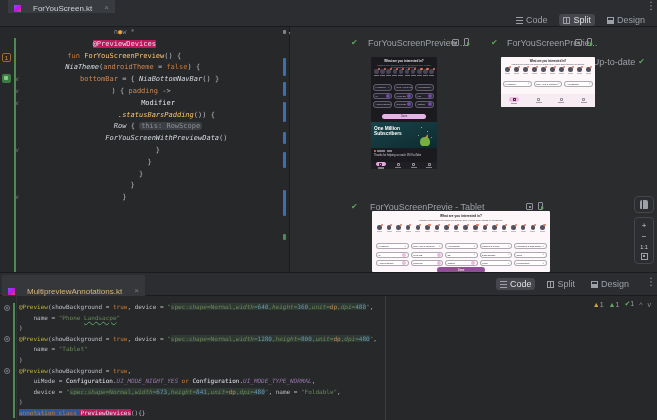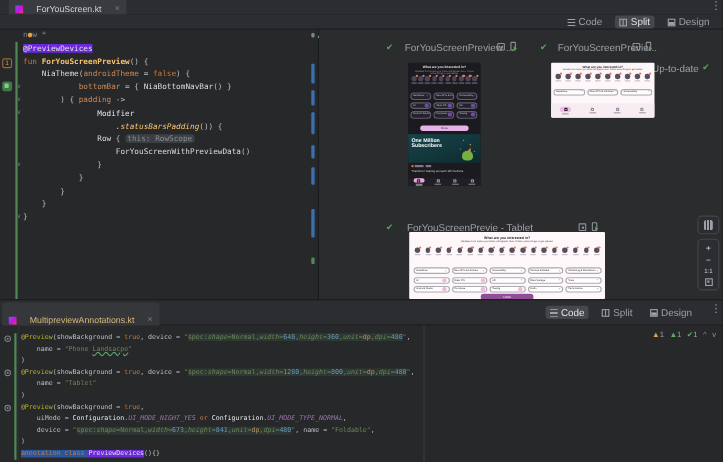--- a/index.html
+++ b/index.html
@@ -24,25 +24,25 @@
   .mi-code{border:none;background:repeating-linear-gradient(#9DA0A8 0 1px,transparent 1px 3px);}
   .mi-split::after{content:"";position:absolute;left:2px;top:0;width:1px;height:5px;background:#9DA0A8;}
   .mi-design::after{content:"";position:absolute;left:0;top:2.5px;width:5px;height:2.5px;background:#9DA0A8;}
 
   
   .codebox{position:absolute;font-family:"DejaVu Sans Mono",monospace;}
   .cl{white-space:pre;}
   #code-top .cl{height:11.8px;line-height:11.8px;font-size:7px;}
   #code-bottom .cl{height:10.6px;line-height:10.6px;font-size:6px;}
   .tk-d{color:#BCBEC4}.tk-w{color:#E3E6EA}.tk-gray{color:#7F848C}.tk-odot{color:#E8A33D}
-  .tk-ann{color:#BBB529}.tk-kw{color:#CC7832}.tk-fn{color:#FFC66D;font-weight:bold}
-  .tk-call{color:#D8DCE2;}.tk-ext{color:#FFC66D;font-style:italic}
+  .tk-ann{color:#BBB529}.tk-kw{color:#CC7832}.tk-fn{color:#FFC66D;font-weight:normal}
+  .tk-call{color:#D8DCE2;font-style:italic}.tk-ext{color:#FFC66D;font-style:italic}
   .tk-arg{color:#CE8956}
   .tk-hint{background:#3C3F43;color:#8A8E94;border-radius:3px;padding:0 2px;}
-  .tk-selw{background:#6d28d9;color:#DCE0E5}.tk-selkw{background:#2A5699;color:#CC7832}
+  .tk-selw{background:#be185d;color:#DCE0E5}.tk-selkw{background:#2A5699;color:#CC7832}
   .tk-str{color:#6A8759}
   .tk-strt{color:#6A8759;text-decoration:underline wavy #59A869 1px;text-underline-offset:1px;}
   .tk-pk{color:#6A8759;background:rgba(101,150,101,.16)}
   .tk-pi{color:#6A8759;font-style:italic;background:rgba(101,150,101,.16)}
   .tk-pn{color:#6897BB;background:rgba(101,150,101,.16)}
   .tk-pd{color:#BE8A59;background:rgba(101,150,101,.16)}
   .tk-const{color:#9876AA;font-style:italic}
 
   #editor-top{position:absolute;left:0;top:27px;width:290px;height:245px;background:#26282A;border-right:1px solid #1A1B1E;box-sizing:border-box;overflow:hidden;}
   .vcs-green{position:absolute;width:2px;background:#4F8A54;}
@@ -188,21 +188,21 @@
 
   <div id="editor-top">
     <div class="n1box">1</div>
     <div class="grnbox"></div>
     <div class="vcs-green" style="left:14px;top:11px;height:235px;"></div>
     <span class="fold" style="top:49px;">∨</span>
     <span class="fold" style="top:61px;">∨</span>
     <span class="fold" style="top:73px;">∨</span>
     <span class="fold" style="top:120px;">∨</span>
     <span class="fold" style="top:167px;">∨</span>
-    <div id="code-top" class="codebox" style="left:21px;top:0px;">
+    <div id="code-top" class="codebox" style="left:21px;top:0px;text-align:center;">
         <div class="cl"><span class="tk-gray">n</span><span class="tk-odot">●</span><span class="tk-gray">w *</span></div>
         <div class="cl"><span class="tk-selw">@PreviewDevices</span></div>
         <div class="cl"><span class="tk-kw">fun </span><span class="tk-fn">ForYouScreenPreview</span><span class="tk-d">() {</span></div>
         <div class="cl"><span class="tk-d">    </span><span class="tk-call">NiaTheme</span><span class="tk-d">(</span><span class="tk-arg">androidTheme</span><span class="tk-d"> = </span><span class="tk-kw">false</span><span class="tk-d">) {</span></div>
         <div class="cl"><span class="tk-d">            </span><span class="tk-arg">bottomBar</span><span class="tk-d"> = { </span><span class="tk-call">NiaBottomNavBar</span><span class="tk-d">() }</span></div>
         <div class="cl"><span class="tk-d">        ) { </span><span class="tk-arg">padding</span><span class="tk-d"> -&gt;</span></div>
         <div class="cl"><span class="tk-d">                </span><span class="tk-w">Modifier</span></div>
         <div class="cl"><span class="tk-d">                    </span><span class="tk-ext">.statusBarsPadding</span><span class="tk-d">()) {</span></div>
         <div class="cl"><span class="tk-d">                </span><span class="tk-call">Row</span><span class="tk-d"> { </span><span class="tk-hint">this: RowScope</span></div>
         <div class="cl"><span class="tk-d">                    </span><span class="tk-call">ForYouScreenWithPreviewData</span><span class="tk-d">()</span></div>

